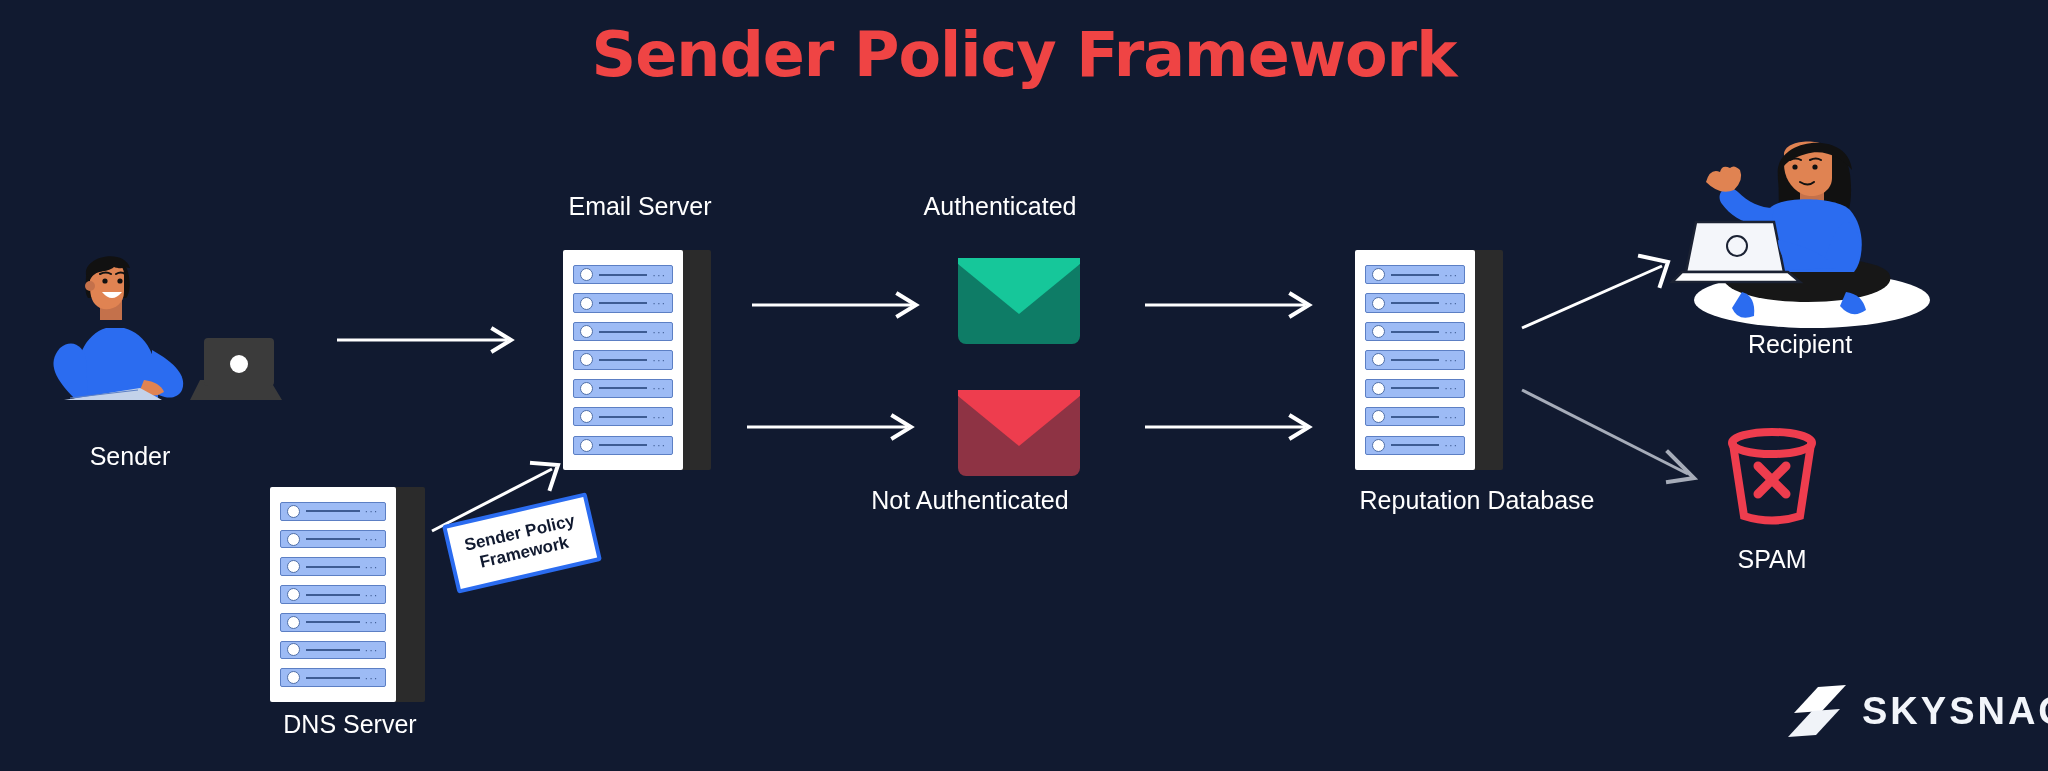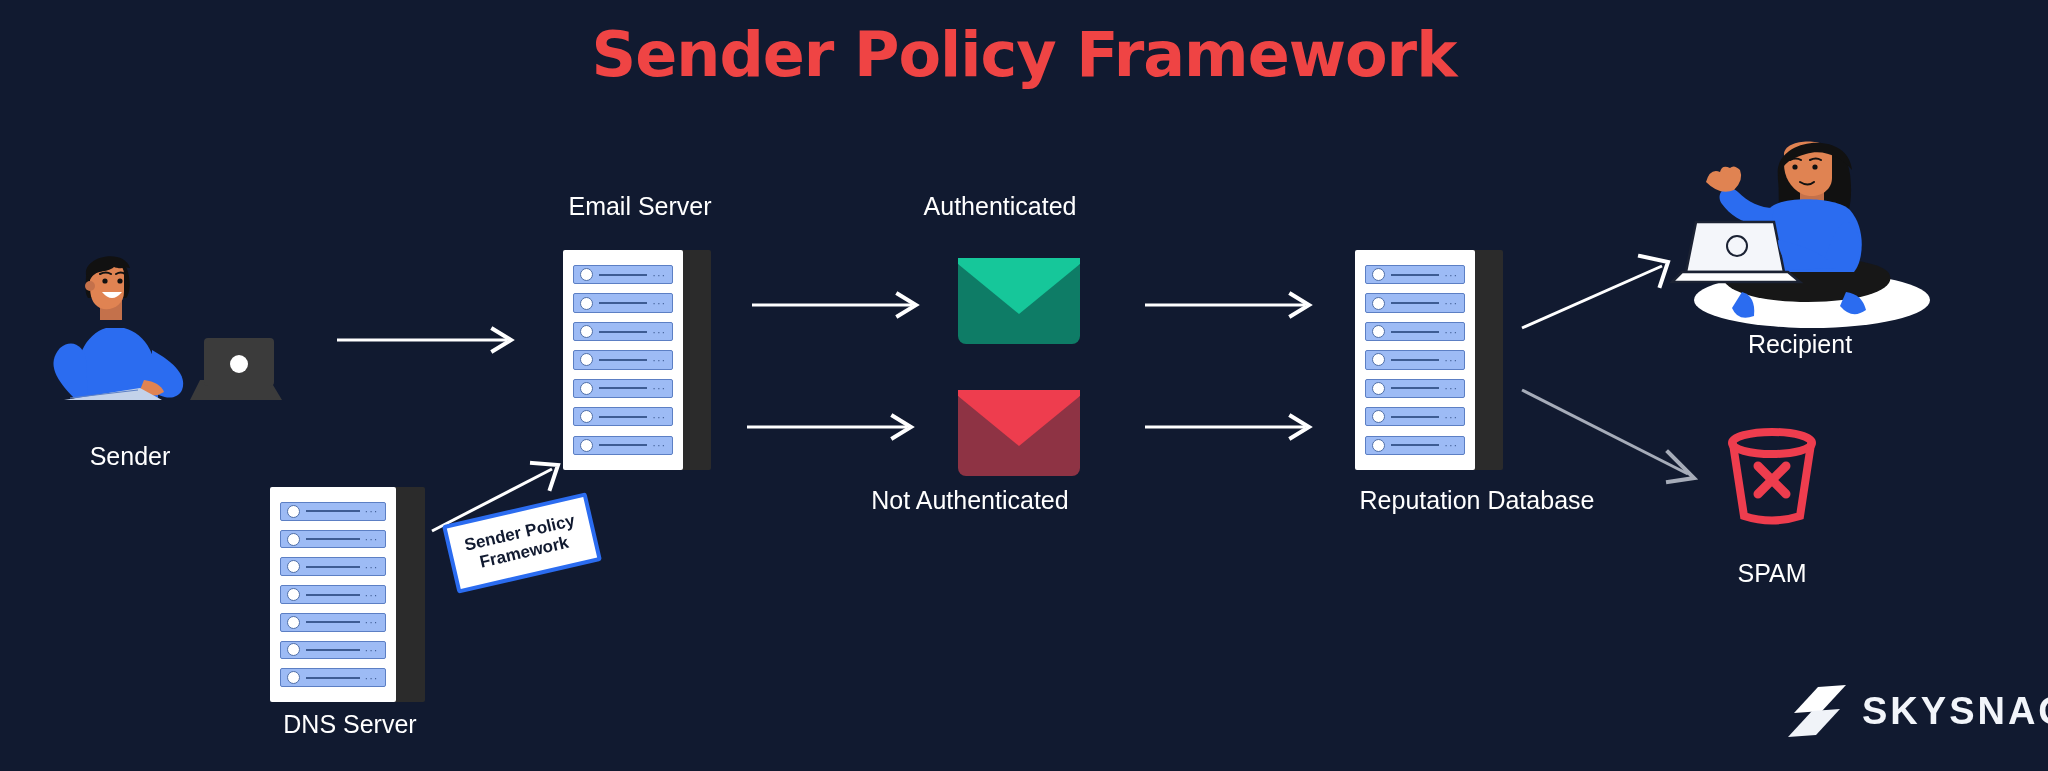--- a/index.html
+++ b/index.html
@@ -366,21 +366,21 @@
     <path d="M118 120 C140 124, 166 134, 176 148 L130 150 C124 140, 118 130, 118 120 Z" fill="#2B6CF0"></path>
   </svg>
   <div class="abs label" style="left:1680px;top:330px;width:240px;">Recipient</div>
 
   <svg class="abs" style="left:1722px;top:428px;" width="100" height="100" viewBox="0 0 100 100">
     <ellipse cx="50" cy="15" rx="40" ry="11" fill="none" stroke="#EE3D4E" stroke-width="8"></ellipse>
     <path d="M11 16 L22 88 q28 9 56 0 L89 16" fill="none" stroke="#EE3D4E" stroke-width="8" stroke-linecap="round"></path>
     <line x1="36" y1="38" x2="64" y2="66" stroke="#EE3D4E" stroke-width="9" stroke-linecap="round"></line>
     <line x1="64" y1="38" x2="36" y2="66" stroke="#EE3D4E" stroke-width="9" stroke-linecap="round"></line>
   </svg>
-  <div class="abs label" style="left:1692px;top:559px;width:160px;">SPAM</div>
+  <div class="abs label" style="left:1692px;top:545px;width:160px;">SPAM</div>
 
   <div class="logo-wrap" style="left:1788px;top:683px;">
     <svg width="62" height="56" viewBox="0 0 62 56">
       <path d="M30 4 L58 2 L34 28 L6 30 Z" fill="#FFFFFF"></path>
       <path d="M28 26 L56 24 L32 50 L4 52 Z" fill="#F0F3F8" transform="translate(-4,2)"></path>
     </svg>
     <span class="logo-text">SKYSNAG</span>
   </div>
 
 </div>

